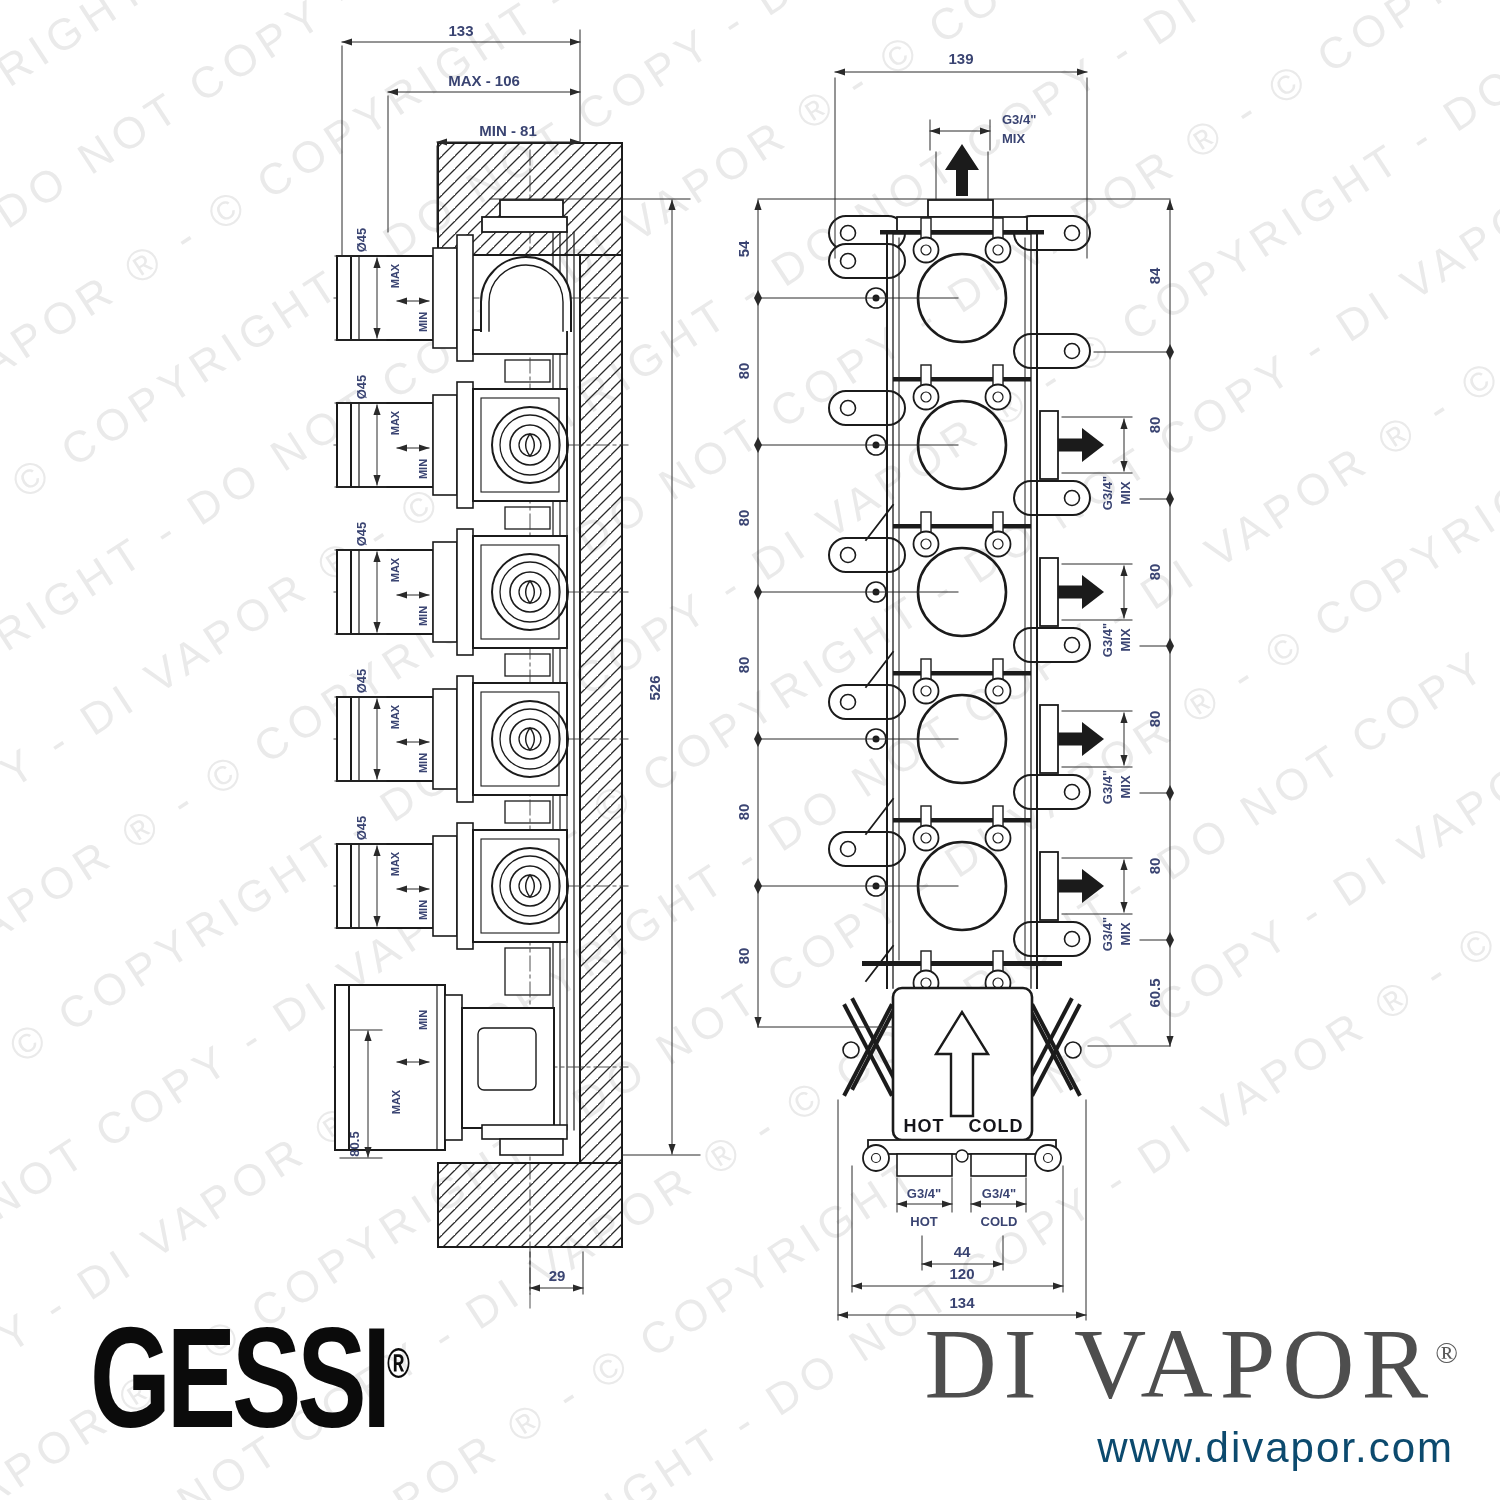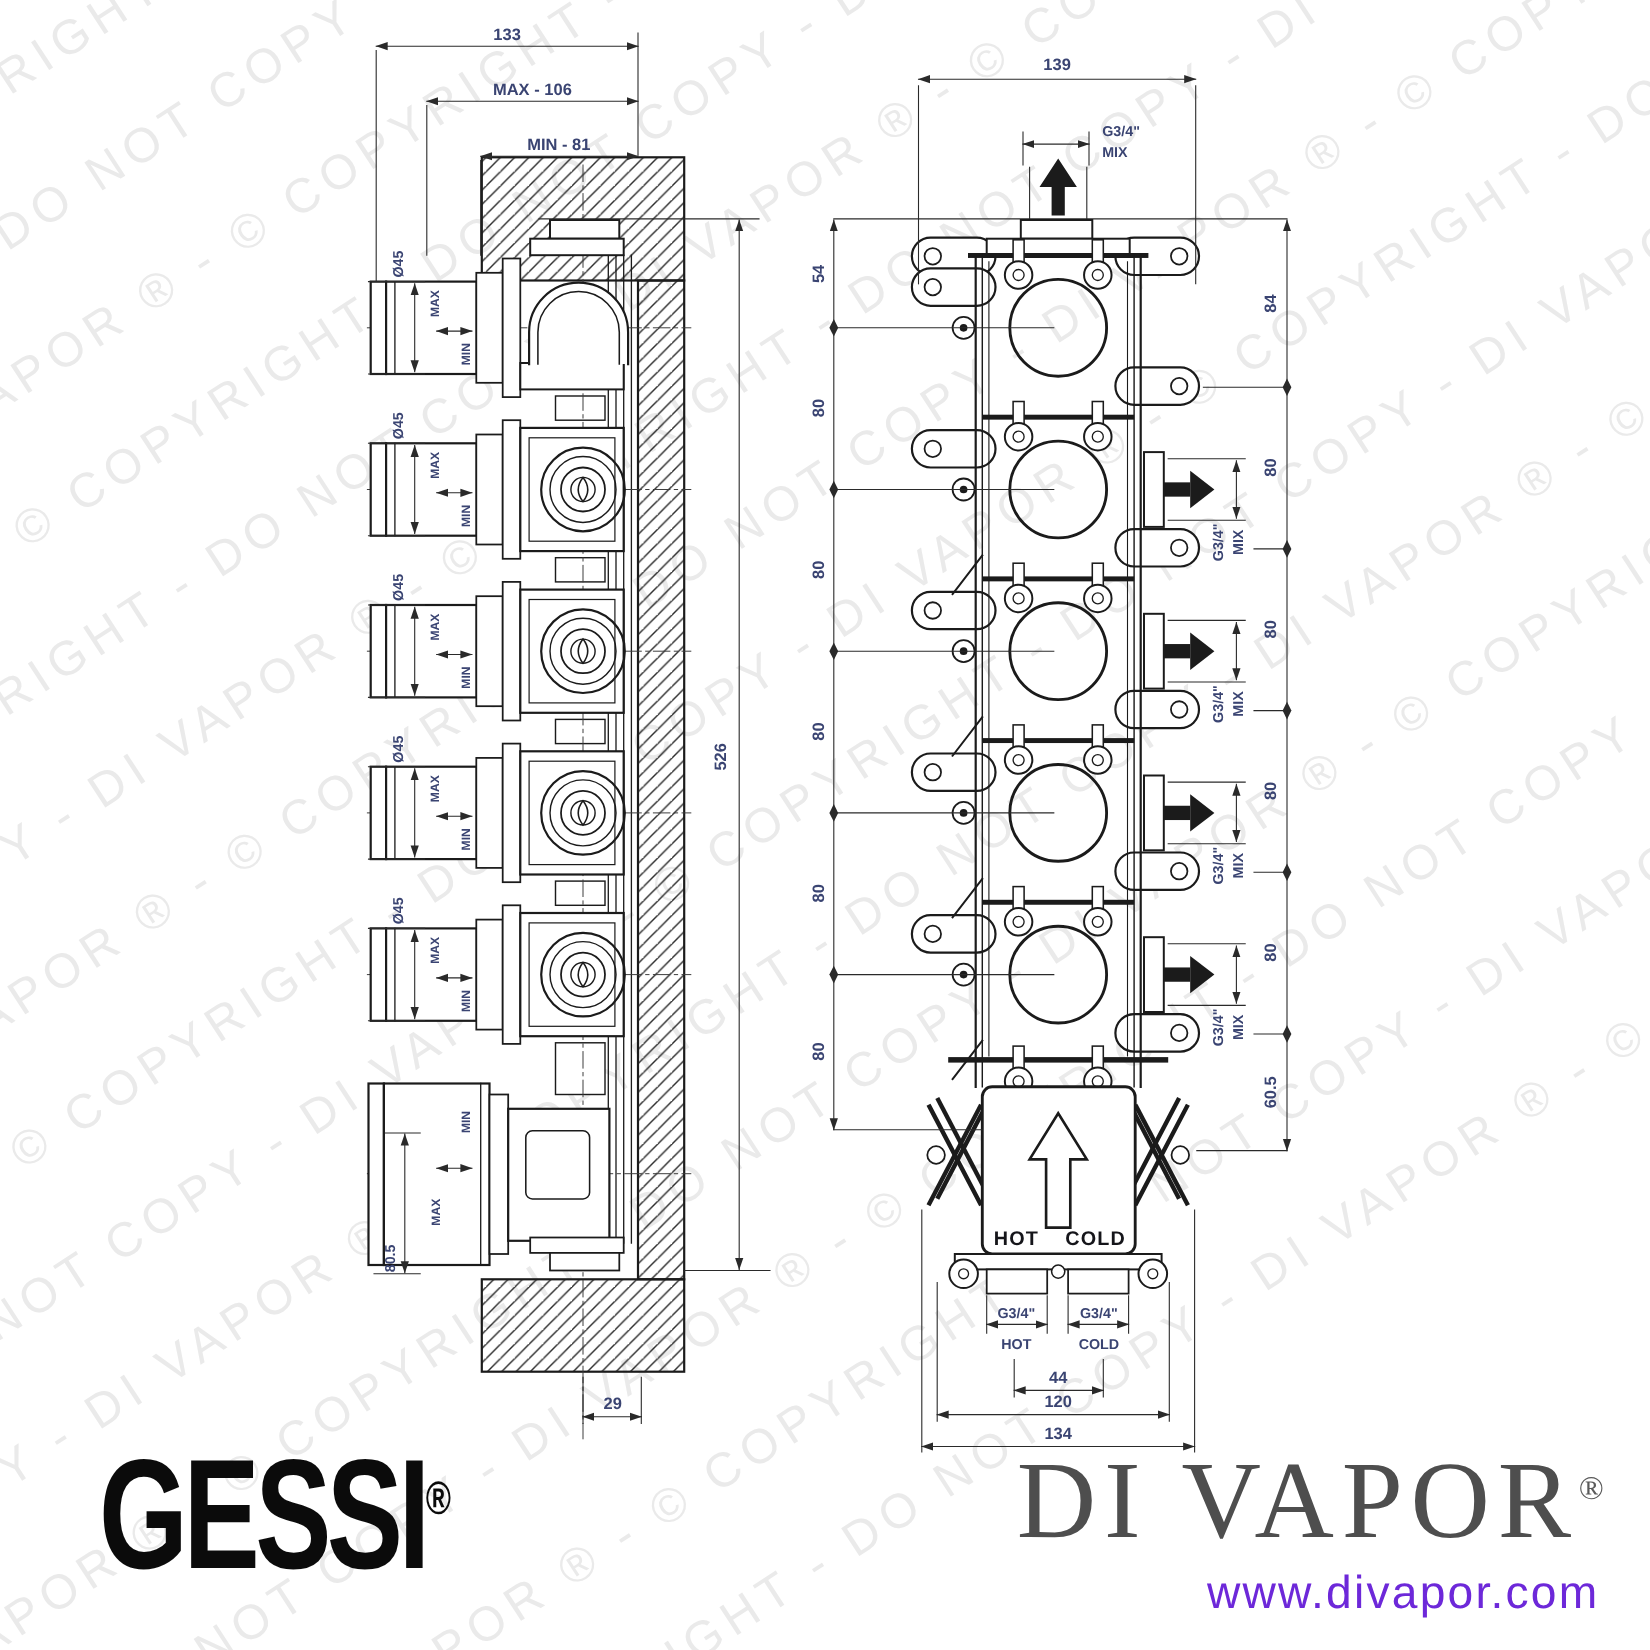--- a/index.html
+++ b/index.html
@@ -21,21 +21,21 @@
   .tick{fill:#2a2a2a;stroke:none;}
   .blk{fill:#1b1b1b;stroke:none;}
   
   #gessi{position:absolute;left:90px;top:1296px;z-index:2;color:#0b0b0b;
          font:900 100px "Liberation Sans",sans-serif;letter-spacing:-4px;
          transform:scale(1.04,1.42);transform-origin:left top;}
   #gessi .reg{font-size:30px;letter-spacing:0;vertical-align:super;}
   #divapor{position:absolute;right:42px;top:1306px;z-index:2;color:#4e4e4e;
          font:400 100px "Liberation Serif",serif;letter-spacing:7px;white-space:nowrap;}
   #divapor .reg{font-size:30px;letter-spacing:0;vertical-align:super;color:#5a5a5a;}
-  #site{position:absolute;right:46px;top:1424px;z-index:2;color:#6d28d9;
+  #site{position:absolute;right:46px;top:1424px;z-index:2;color:#0c4a6e;
          font:300 42px "Liberation Sans",sans-serif;letter-spacing:2px;}
 </style>
 </head>
 <body>
 
 <div id="page">
 
   <div id="wm">
       <div class="wm-row" style="margin-left: 0px; color: rgb(234, 234, 234);">© COPYRIGHT - DO NOT COPY - DI VAPOR ® - © COPYRIGHT - DO NOT COPY - DI VAPOR ® - © COPYRIGHT - DO NOT COPY - DI VAPOR ® - </div>
       <div class="wm-row" style="margin-left: -310px; color: rgb(234, 234, 234);">© COPYRIGHT - DO NOT COPY - DI VAPOR ® - © COPYRIGHT - DO NOT COPY - DI VAPOR ® - © COPYRIGHT - DO NOT COPY - DI VAPOR ® - </div>

